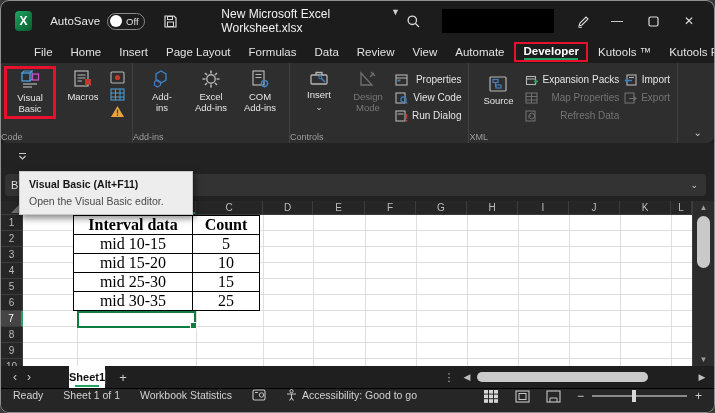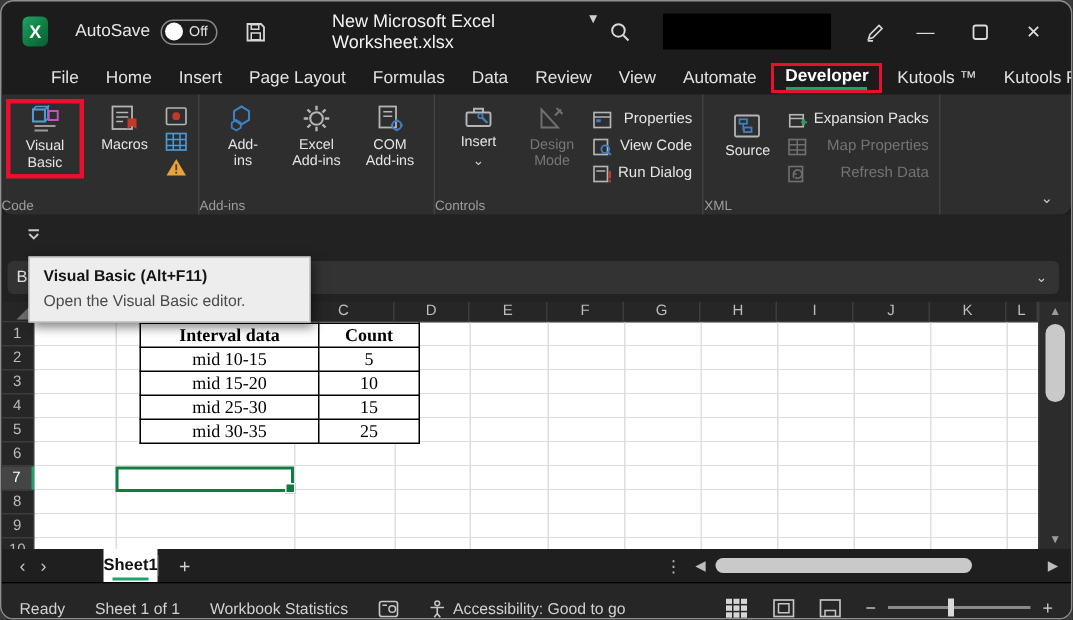--- a/index.html
+++ b/index.html
@@ -49,39 +49,39 @@
   
   .qatrow{ height:26px; flex:0 0 26px; background:#222; display:flex; align-items:center; padding-left:16px; }
 
   
   .formularow{ height:32px; flex:0 0 32px; background:#222; display:flex; align-items:center; gap:6px; padding:0 8px 0 4px; }
   .namebox{ width:92px; height:22px; background:#333; border-radius:4px; color:#e0e0e0; font-size:11px; display:flex; align-items:center; padding-left:6px; }
   .fbar{ flex:1; height:22px; background:#333; border-radius:4px; display:flex; align-items:center; justify-content:flex-end; padding-right:8px; color:#bbb; }
   .fbar .fx-text{ flex:1; color:#eee; font-size:11px; padding-left:8px; }
 
   
-  .tooltip{ position:absolute; left:18px; top:170px; width:188px; background:#ededed; border:1px solid #c8c8c8; box-shadow:2px 3px 7px rgba(0,0,0,.5); padding:6px 9px 7px; z-index:50; }
+  .tooltip{ position:absolute; left:18px; top:170px; width:174px; background:#ededed; border:1px solid #c8c8c8; box-shadow:2px 3px 7px rgba(0,0,0,.5); padding:6px 9px 7px; z-index:50; }
   .tooltip .tt-title{ font-size:10.5px; font-weight:bold; color:#151515; margin-bottom:5px; }
   .tooltip .tt-body{ font-size:10.5px; color:#4a4a4a; }
 
   
   .gridarea{ position:relative; height:165px; flex:0 0 165px; background:#262626; overflow:hidden; }
   .corner{ position:absolute; left:0; top:0; width:22px; height:14px; background:#262626; border-right:1px solid #3c3c3c; border-bottom:1px solid #3c3c3c; }
   .corner-tri{ position:absolute; right:2px; bottom:1px; width:0; height:0; border-left:9px solid transparent; border-bottom:9px solid #6d6d6d; }
   .colheads{ position:absolute; left:22px; top:0; right:22px; height:14px; display:flex; background:#262626; }
   .colh{ border-right:1px solid #3c3c3c; border-bottom:1px solid #3c3c3c; color:#bcbcbc; font-size:10px; display:flex; align-items:center; justify-content:center; position:relative; }
   .colh.sel{ color:#fff; }
   .colh.sel::after{ content:""; position:absolute; left:0; right:0; bottom:0; height:2px; background:#21A366; }
   .rowheads{ position:absolute; left:0; top:14px; width:22px; bottom:0; background:#262626; }
   .rowh{ height:16px; border-bottom:1px solid #3c3c3c; border-right:1px solid #3c3c3c; color:#bcbcbc; font-size:10px; display:flex; align-items:center; justify-content:center; }
   .rowh.sel{ background:#454545; color:#fff; border-right:2px solid #21A366; }
   .cells{ position:absolute; left:22px; top:14px; right:22px; bottom:0; background:
       repeating-linear-gradient(to bottom, #ffffff 0px, #ffffff 15px, #dedede 15px, #dedede 16px); }
   .vline{ position:absolute; top:0; bottom:0; width:1px; background:#dedede; }
-  .data-table{ position:absolute; left:70px; top:0; border-collapse:collapse; font-family:"Liberation Serif", serif; font-size:12px; color:#000; background:#fff; }
+  .data-table{ position:absolute; left:50px; top:0; border-collapse:collapse; font-family:"Liberation Serif", serif; font-size:16px; color:#000; background:#fff; }
   .data-table td{ border:1px solid #000; height:16px; text-align:center; padding:0; }
   .data-table tr.hd td{ font-weight:bold; }
   .td-b{ width:119px; } .td-c{ width:67px; }
   .selbox{ position:absolute; left:54px; top:96px; width:119px; height:17px; border:2px solid #107C41; background:#fff; }
   .selbox::after{ content:""; position:absolute; right:-3px; bottom:-3px; width:5px; height:5px; background:#107C41; border:1px solid #fff; }
   .vscroll{ position:absolute; right:0; top:0; width:22px; bottom:0; background:#2c2c2c; border-left:1px solid #3c3c3c; }
   .vs-arrow{ height:13px; display:flex; align-items:center; justify-content:center; color:#9c9c9c; font-size:8px; }
   .vs-arrow.dn{ position:absolute; bottom:0; left:0; right:0; }
   .vthumb{ position:absolute; left:4px; top:15px; width:13px; height:52px; background:#c9c9c9; border-radius:7px; }
 
@@ -92,21 +92,21 @@
   .sheettab::after{ content:""; position:absolute; left:6px; right:6px; bottom:1px; height:2px; background:#21A366; }
   .tab-divider{ width:1px; background:#4a4a4a; margin:4px 0; }
   .addsheet{ width:34px; display:flex; align-items:center; justify-content:center; color:#cfcfcf; font-size:13px; }
   .sb-kebab{ margin-left:auto; width:20px; display:flex; align-items:center; justify-content:center; color:#bbb; font-size:11px; letter-spacing:0; }
   .hscroll{ width:255px; display:flex; align-items:center; gap:2px; padding:0 6px 0 2px; }
   .hs-arrow{ color:#bdbdbd; font-size:9px; width:12px; text-align:center; }
   .hs-track{ flex:1; height:10px; border-radius:5px; position:relative; }
   .hs-thumb{ position:absolute; left:2px; top:0; height:10px; width:78%; background:#c9c9c9; border-radius:5px; }
 
   
-  .statusbar{ height:25px; flex:1; background:#262626; display:flex; align-items:flex-end; padding:0 12px; color:#d2d2d2; font-size:10.5px; gap:20px; }
+  .statusbar{ height:25px; flex:1; background:#262626; display:flex; align-items:flex-start; padding:0 12px; color:#d2d2d2; font-size:10.5px; gap:20px; }
   .sb-item{ display:flex; align-items:center; gap:5px; white-space:nowrap; }
   .sb-right{ margin-left:auto; display:flex; align-items:center; gap:16px; }
   .viewicons{ display:flex; align-items:center; gap:16px; }
   .zoomctl{ display:flex; align-items:center; gap:8px; }
   .zoom-track{ width:95px; height:2px; background:#8a8a8a; position:relative; }
   .zoom-thumb{ position:absolute; left:42%; top:-5px; width:4px; height:12px; background:#d9d9d9; }
   .zsign{ color:#cfcfcf; font-size:12px; }
   svg{ display:block; }
 </style>
 </head>
@@ -351,20 +351,37 @@
             </svg>
           <span>Map Properties</span>
         </div>
         <div class="smallbtn dis">
           <svg width="13" height="12" viewBox="0 0 13 12">
               <rect x="1" y="1" width="9" height="10" fill="none" stroke="#6f6f6f" stroke-width="1.1"></rect>
               <path d="M4 6a2.8 2.8 0 1 1 1 2.2" fill="none" stroke="#6f6f6f" stroke-width="1.1"></path>
               <path d="M4 8.5V6h2.2" fill="none" stroke="#6f6f6f" stroke-width="1.1"></path>
             </svg>
           <span>Refresh Data</span>
+        </div>
+      </div>
+      <div class="small-col">
+        <div class="smallbtn">
+          <svg width="13" height="12" viewBox="0 0 13 12">
+              <rect x="3" y="1" width="9" height="10" fill="none" stroke="#b5b5b5" stroke-width="1.1"></rect>
+              <line x1="5" y1="3.5" x2="10" y2="3.5" stroke="#b5b5b5"></line>
+              <path d="M8 6.5H1.5M4 4.5l-2.5 2L4 8.5" fill="none" stroke="#3f7fc2" stroke-width="1.3"></path>
+            </svg>
+          <span>Import</span>
+        </div>
+        <div class="smallbtn dis">
+          <svg width="13" height="12" viewBox="0 0 13 12">
+              <rect x="1" y="1" width="9" height="10" fill="none" stroke="#6f6f6f" stroke-width="1.1"></rect>
+              <path d="M5 6.5h6.5M9.5 4.5l2.5 2-2.5 2" fill="none" stroke="#6f6f6f" stroke-width="1.2"></path>
+            </svg>
+          <span>Export</span>
         </div>
       </div>
       <div class="rgroup-label">XML</div>
     </div>
 
     <span class="ribbon-collapse">⌄</span>
   </div>
 
   <div class="qatrow">
     <svg width="11" height="9" viewBox="0 0 11 9">

